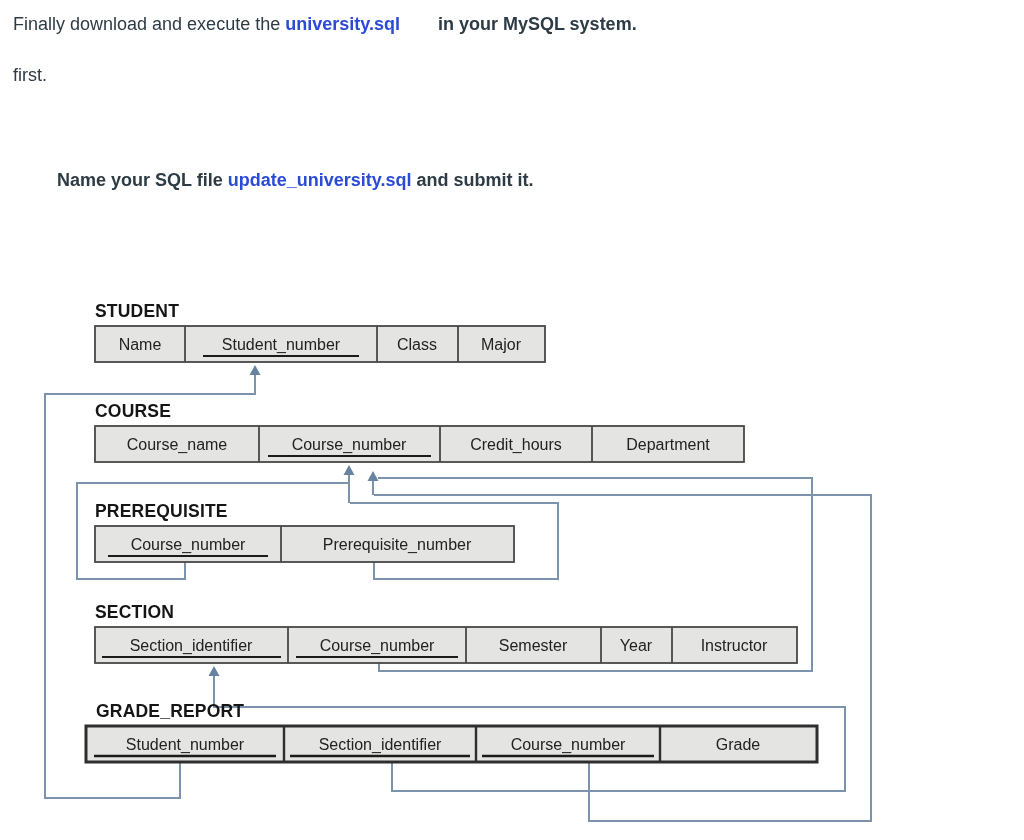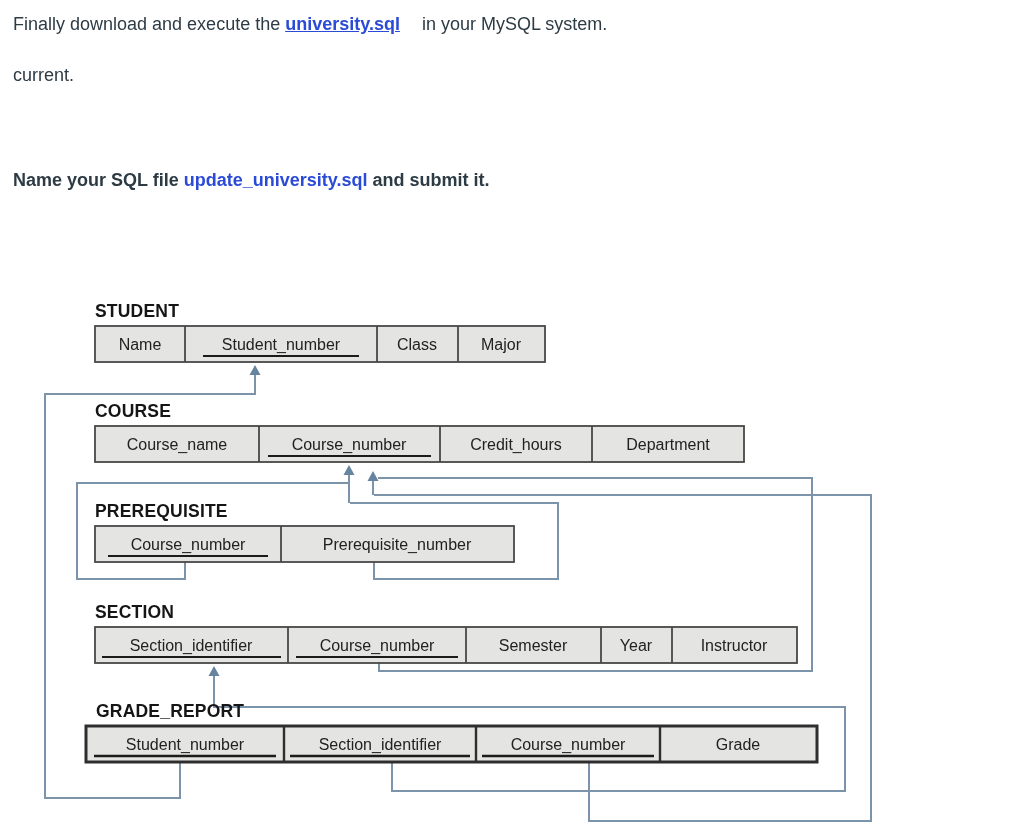--- a/index.html
+++ b/index.html
@@ -12,24 +12,24 @@
     --diagram-text:#222222;
   }
   *{box-sizing:border-box;}
   html,body{margin:0;padding:0;}
   body{
     width:1024px;height:840px;background:#ffffff;position:relative;overflow:hidden;
     font-family:"Liberation Sans",sans-serif;color:var(--body-text);
   }
   .para{position:absolute;left:13px;font-size:18px;white-space:nowrap;}
   #p1{top:14px;}
-  #p1 a{color:var(--link-blue);font-weight:700;text-decoration:underline;cursor:pointer;}
-  #p1 .suffix{padding-left:22px;}
+  #p1 a{color:var(--link-blue);font-weight:700;cursor:pointer;}
+  #p1 .suffix{padding-left:38px;font-weight:bold;}
   #p2{top:60px;line-height:31px;}
-  #p3{top:170px;font-weight:700;}
+  #p3{top:170px;font-weight:700;margin-left:44px;}
   #p3 .filename{color:var(--link-blue);}
   #schema{position:absolute;left:0;top:0;width:1024px;height:840px;}
   #schema .tlabel{font-family:"Liberation Sans",sans-serif;font-size:17.5px;font-weight:700;fill:#151515;letter-spacing:.2px;}
   #schema .cell{font-family:"Liberation Sans",sans-serif;font-size:16px;fill:var(--diagram-text);}
   #schema .tbl{fill:var(--tbl-fill);stroke:var(--tbl-border);stroke-width:1.8;}
   #schema .tblgr{stroke:#2e2e2e;stroke-width:3;}
   #schema .cdiv{stroke:var(--tbl-border);stroke-width:1.8;}
   #schema .cdivgr{stroke:#2e2e2e;stroke-width:2.4;}
   #schema .key{stroke:#1b1b1b;stroke-width:1.8;}
   #schema .keygr{stroke:#1b1b1b;stroke-width:2.6;}
@@ -37,21 +37,21 @@
   #schema .ah{fill:var(--arrowhead);stroke:none;}
 </style>
 </head>
 <body>
 
 <div class="para" id="p1">
   <span>Finally download and execute the </span><a>university.sql</a><span class="suffix">in your MySQL system.</span>
 </div>
 
 <div class="para" id="p2">
-  <div>current.</div>
+  <div>first.</div>
 </div>
 
 <div class="para" id="p3">
   <span>Name your SQL file </span><span class="filename">update_university.sql</span><span> and submit it.</span>
 </div>
 
 <svg id="schema" viewBox="0 0 1024 840">
 
   <g>
 

